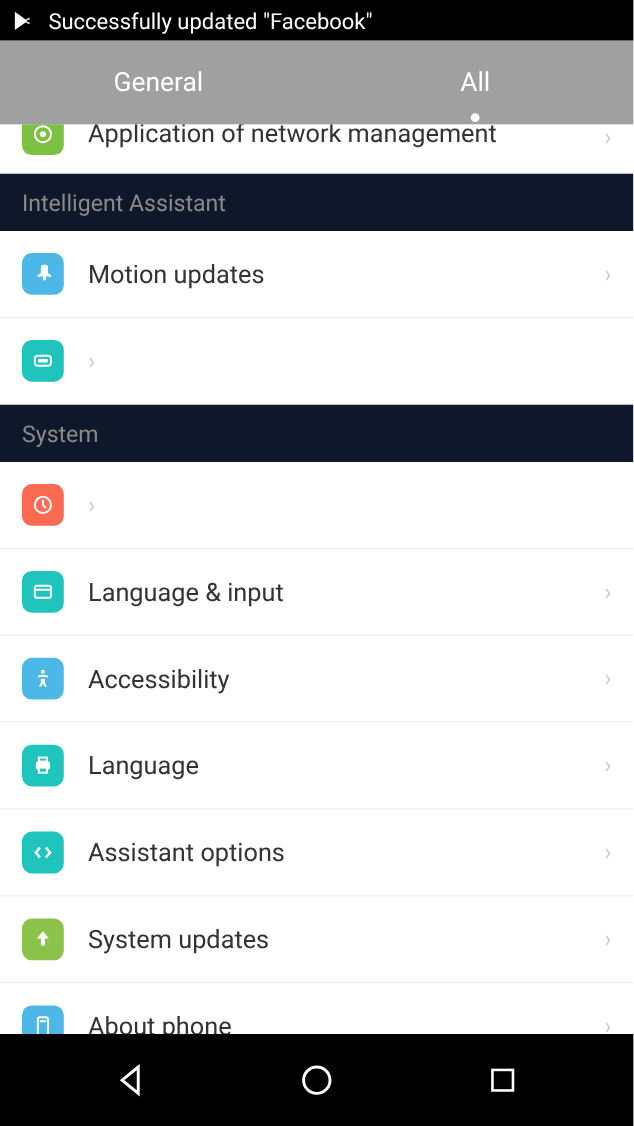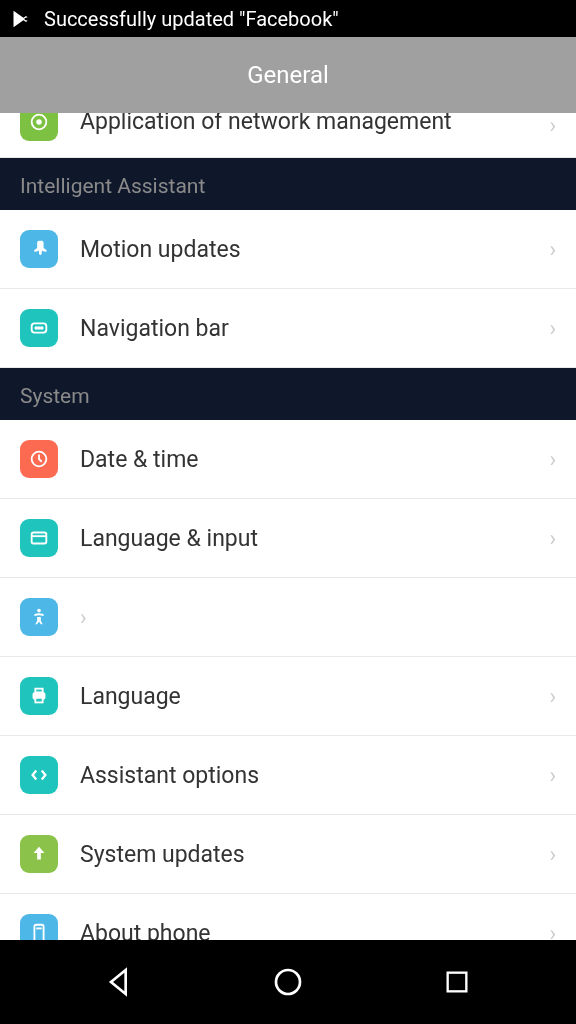--- a/index.html
+++ b/index.html
@@ -137,20 +137,24 @@
         <path d="M3 2l14 10L3 22V2z M13 12l5-3.5L20 10l-7 2z M13 12l7 2-2 1.5L13 12z"></path>
       </svg>
   </span>
   <span>Successfully updated "Facebook"</span>
 </div>
 
 <div class="tabs">
   <div class="tab">
     <span>General</span>
   </div>
+  <div class="tab">
+    <span>All</span>
+    <span class="tab-indicator" style="left: calc(75% - 4px);"></span>
+  </div>
 </div>
 
 <div class="content">
 
   <div class="list-item partial">
     <div class="item-icon bg-green partial">
       <svg viewBox="0 0 24 24" width="22" height="22" fill="#fff">
           <circle cx="12" cy="12" r="8" fill="none" stroke="#fff" stroke-width="2"></circle>
           <circle cx="12" cy="12" r="3" fill="#fff"></circle>
         </svg>
@@ -173,34 +177,32 @@
 
   <div class="list-item">
     <div class="item-icon bg-teal">
       <svg viewBox="0 0 24 24" width="22" height="22" fill="none" stroke="#fff" stroke-width="2">
           <rect x="4" y="7" width="16" height="10" rx="3"></rect>
           <circle cx="9" cy="12" r="1" fill="#fff"></circle>
           <circle cx="12" cy="12" r="1" fill="#fff"></circle>
           <circle cx="15" cy="12" r="1" fill="#fff"></circle>
         </svg>
     </div>
-    <div class="item-label">Navigation bar</div>
     <div class="chevron">›</div>
   </div>
 
   <div class="section-header">System</div>
 
   <div class="list-item">
     <div class="item-icon bg-orange">
       <svg viewBox="0 0 24 24" width="22" height="22" fill="none" stroke="#fff" stroke-width="2">
           <circle cx="12" cy="12" r="8"></circle>
           <path d="M12 7v5l3 3"></path>
         </svg>
     </div>
-    <div class="item-label">Date &amp; time</div>
     <div class="chevron">›</div>
   </div>
 
   <div class="list-item">
     <div class="item-icon bg-teal">
       <svg viewBox="0 0 24 24" width="22" height="22" fill="none" stroke="#fff" stroke-width="2">
           <rect x="4" y="6" width="16" height="12" rx="2"></rect>
           <line x1="4" y1="10" x2="20" y2="10"></line>
         </svg>
     </div>
@@ -208,20 +210,21 @@
     <div class="chevron">›</div>
   </div>
 
   <div class="list-item">
     <div class="item-icon bg-blue">
       <svg viewBox="0 0 24 24" width="22" height="22" fill="#fff">
           <circle cx="12" cy="5" r="2"></circle>
           <path d="M12 8c-3 0-5 1-5 1v2s2-1 5-1 5 1 5 1V9s-2-1-5-1zm-2 4v4l-2 4h2l2-3 2 3h2l-2-4v-4h-4z"></path>
         </svg>
     </div>
+    <div class="item-label">Accessibility</div>
     <div class="chevron">›</div>
   </div>
 
   <div class="list-item">
     <div class="item-icon bg-teal">
       <svg viewBox="0 0 24 24" width="22" height="22" fill="none" stroke="#fff" stroke-width="2">
           <rect x="5" y="8" width="14" height="8" rx="2" fill="#fff" stroke="none"></rect>
           <rect x="8" y="4" width="8" height="4" fill="none" stroke="#fff"></rect>
           <rect x="8" y="14" width="8" height="5" fill="#1fc4bc" stroke="#fff"></rect>
         </svg>

